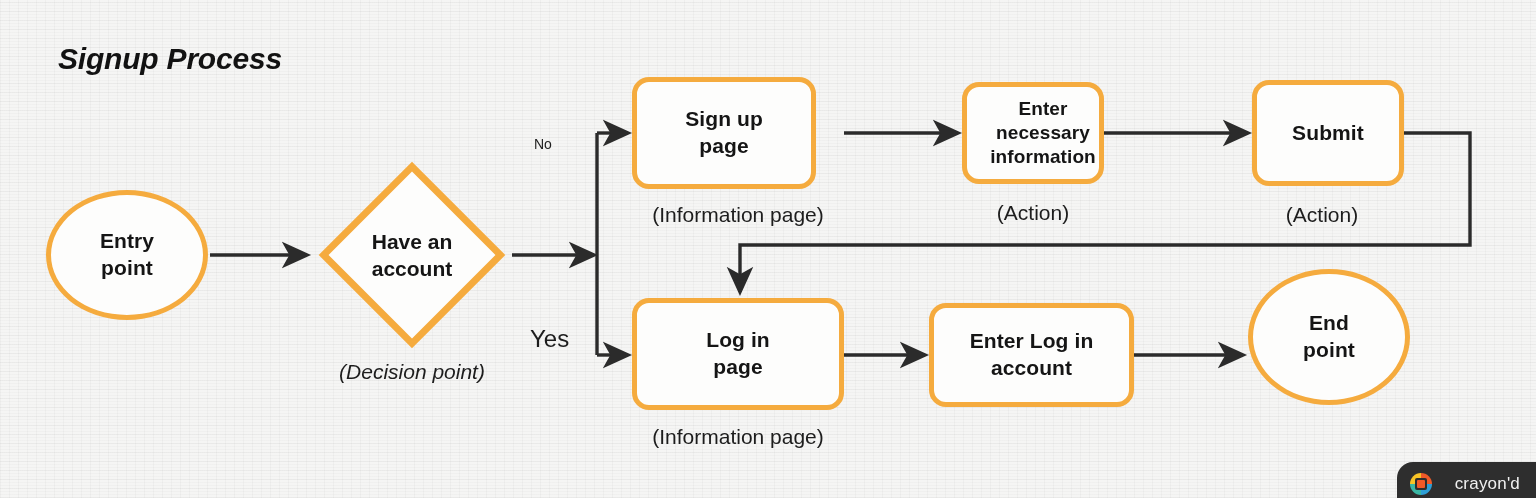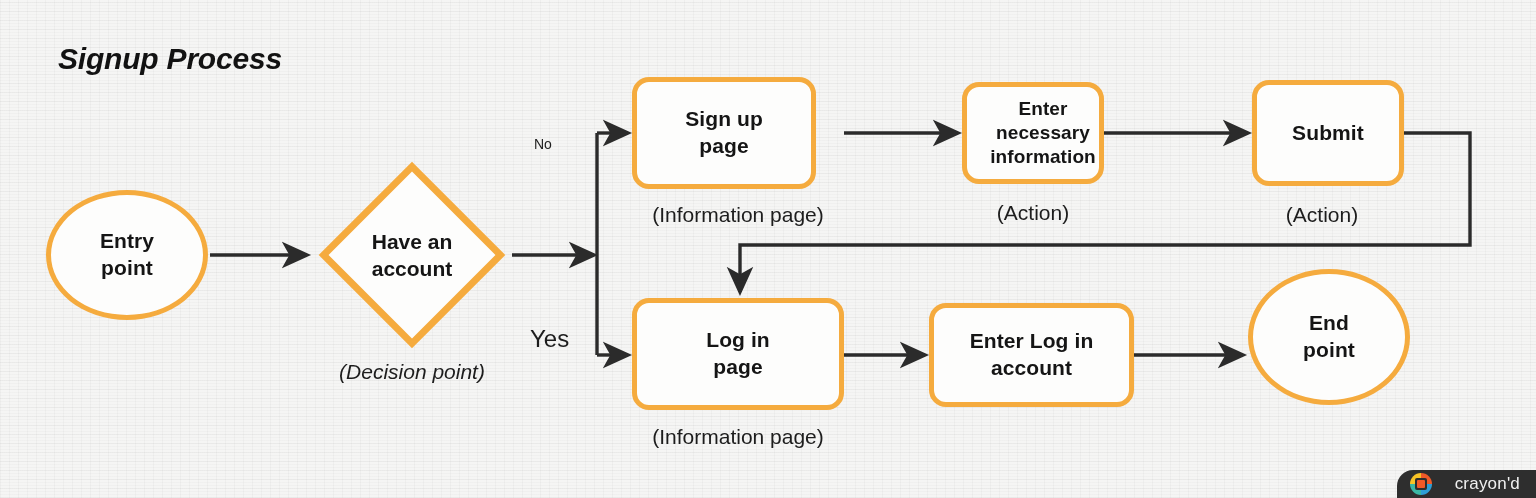--- a/index.html
+++ b/index.html
@@ -105,21 +105,21 @@
     white-space: nowrap;
     letter-spacing: -0.2px;
     font-style: italic;
   }
 
   .brand {
     position: absolute;
     right: 0;
     bottom: 0;
     height: 28px;
-    padding: 0 16px 0 13px;
+    padding: 8px 16px 0 13px;
     background: #2e2e2e;
     border-top-left-radius: 16px;
     display: flex;
     align-items: center;
     gap: 23px;
   }
   .brand-logo {
     width: 22px;
     height: 22px;
     border-radius: 50%;

